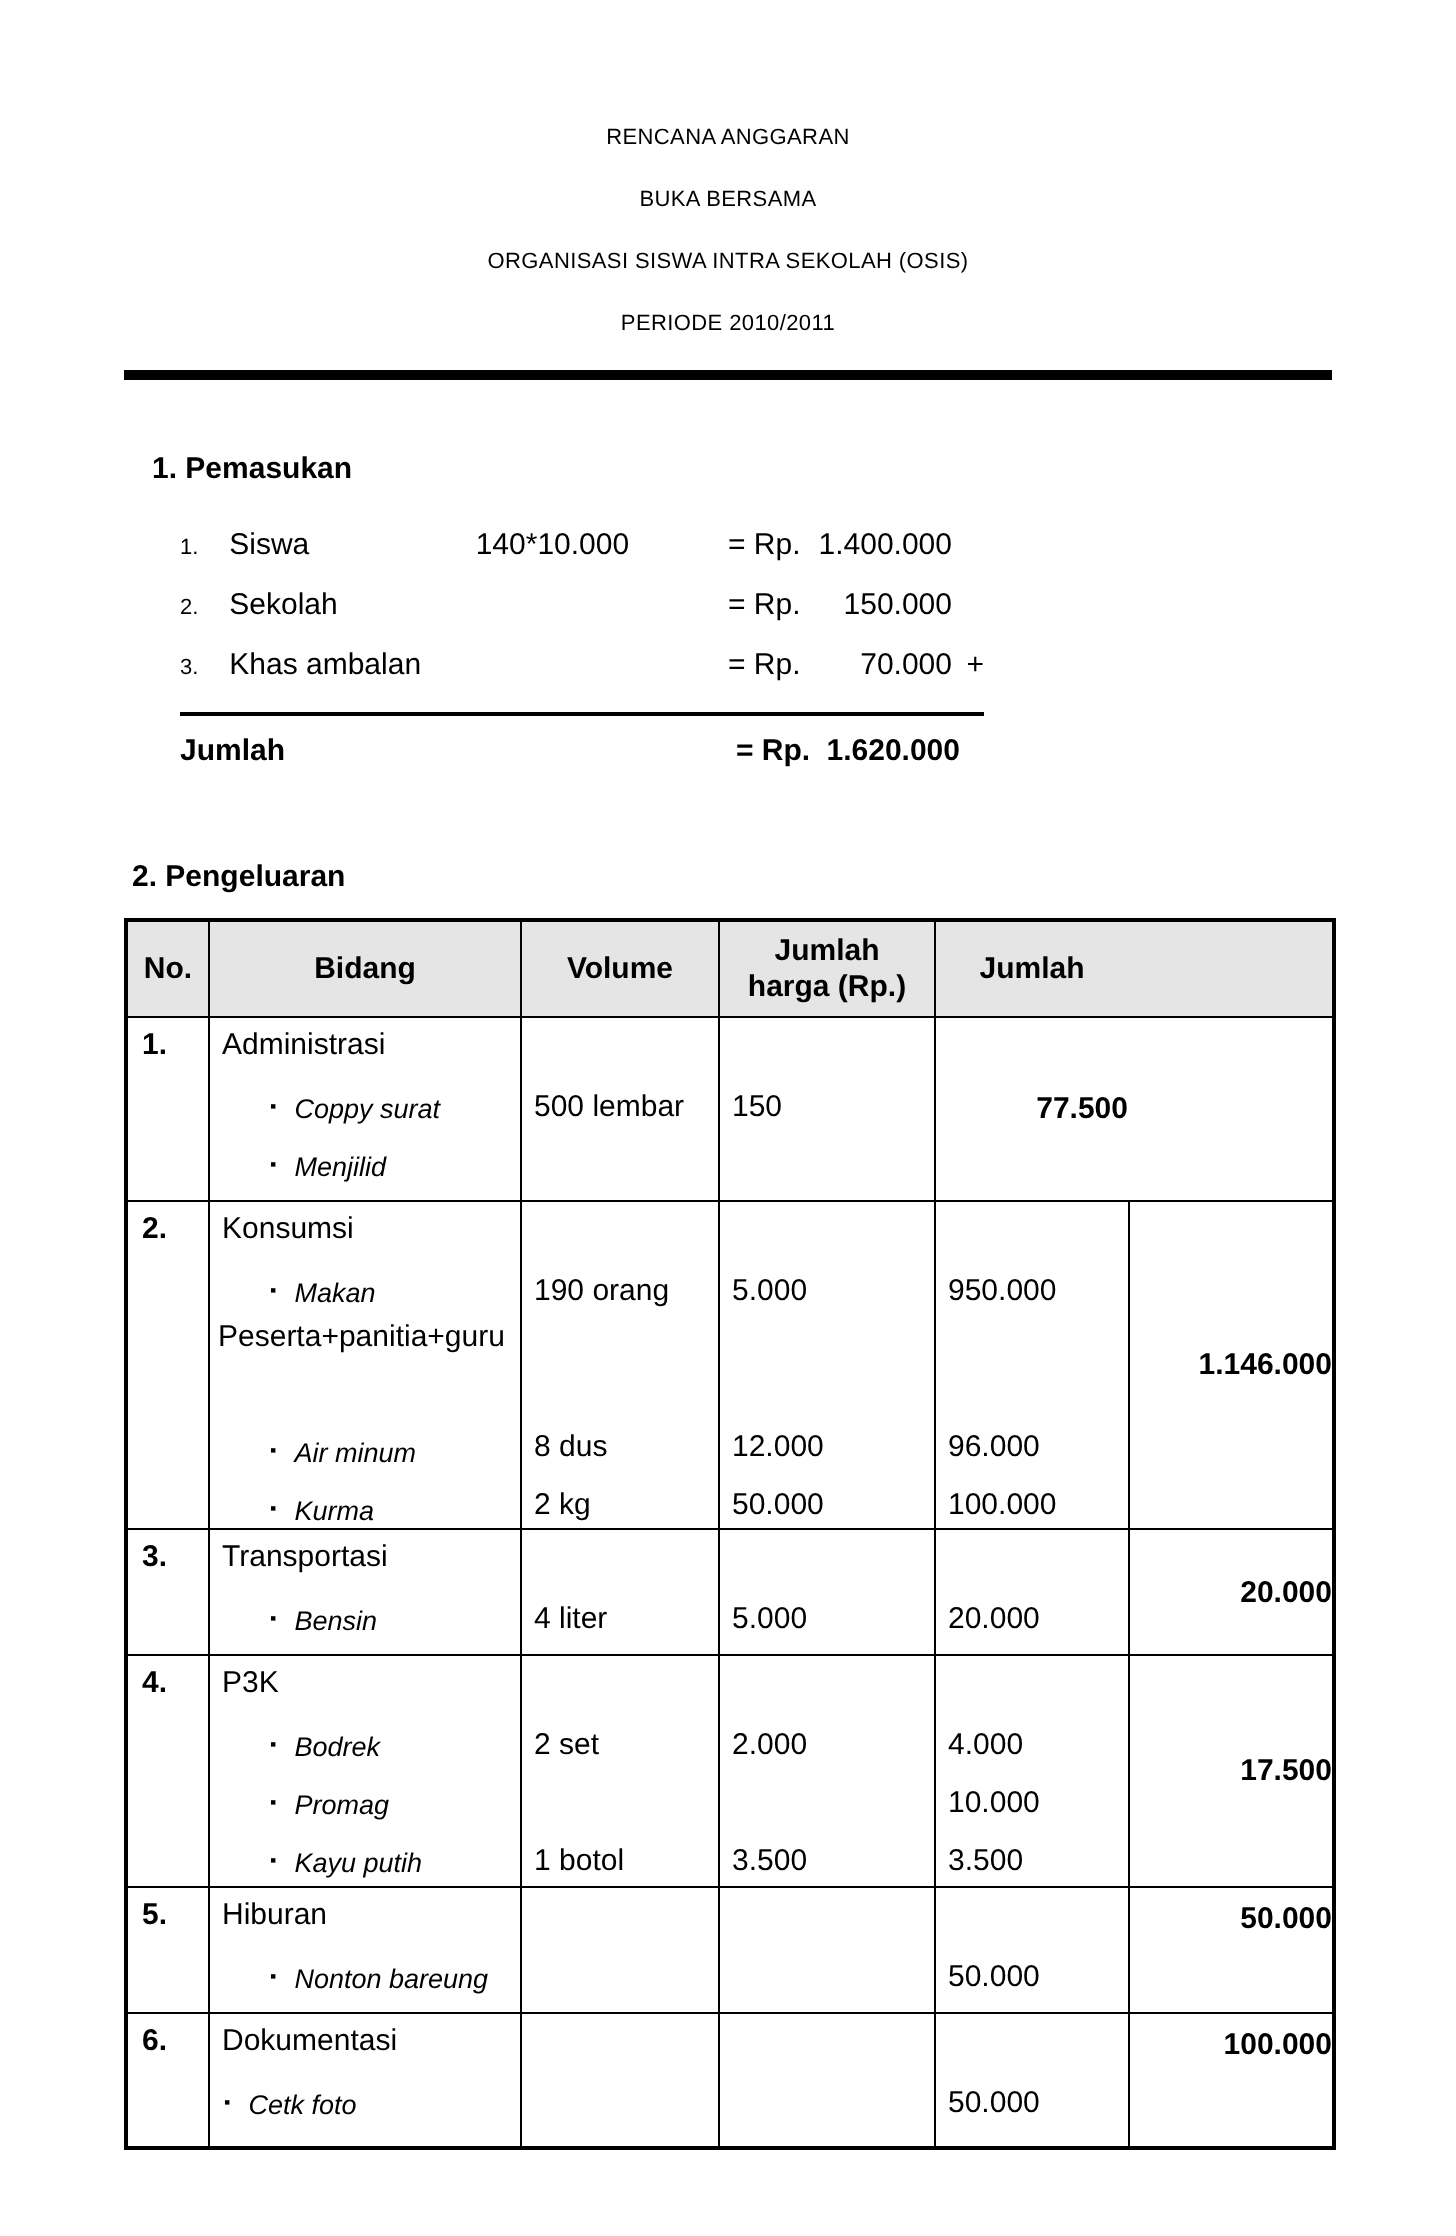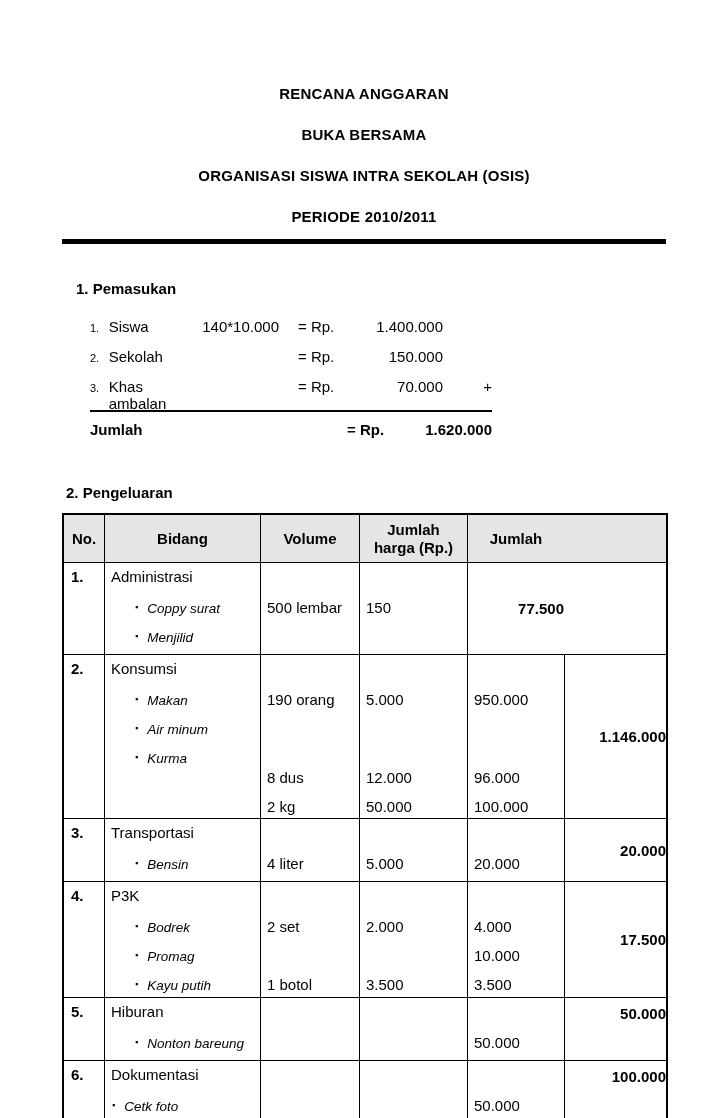--- a/index.html
+++ b/index.html
@@ -2,30 +2,30 @@
 <html><head>
 <meta charset="utf-8">
 <style>
   html,body{margin:0;padding:0;background:#ffffff;}
   .page{
     position:relative;width:728px;height:1118px;background:#fff;
     font-family:"Liberation Sans","DejaVu Sans",sans-serif;color:#000;overflow:hidden;
   }
   
   .title-block{padding-top:61px;text-align:center;}
-  .title-line{font-size:15px;font-weight:bold;line-height:17px;margin-bottom:14px;letter-spacing:.2px;margin-top:24px;}
+  .title-line{font-size:11px;font-weight:normal;line-height:17px;margin-bottom:14px;letter-spacing:.2px;}
   .thick-rule{margin-left:62px;width:604px;height:5px;background:#000;}
   
   .sec-heading{margin:36px 0 0 76px;font-size:15px;font-weight:bold;}
   .income-list{margin:21px 0 0 90px;width:402px;}
   .inc-row{display:flex;align-items:baseline;height:30px;font-size:15px;}
   .inc-no{width:25px;font-size:11px;}
   .inc-label{width:125px;}
   .inc-calc{width:128px;}
-  .inc-val{display:flex;align-items:center;gap:33px;}
+  .inc-val{display:flex;align-items:center;}
   .pfx{width:44px;}
   .amt{width:68px;text-align:right;}
   .sfx{width:16px;text-align:right;}
   .sum-line{border-bottom:2px solid #000;width:402px;margin:2px 0 0 0;}
   .inc-total{display:flex;align-items:baseline;margin-top:9px;font-size:15px;font-weight:bold;}
   .tot-label{width:278px;}
   
   .h-pengeluaran{margin:46px 0 12px 66px;}
   .btable{margin-left:62px;width:606px;border:2px solid #000;box-sizing:border-box;}
   .trow{display:grid;grid-template-columns:40px 156px 99px 108px 97px 1fr;}
@@ -151,20 +151,21 @@
         </div>
       </div>
       <div class="trow r1">
         <div class="cell c-no">2.</div>
         <div class="cell c-bidang">
           <div class="btitle">Konsumsi</div>
           <div class="slot bline">
             <div class="bullet">▪</div>
             <div class="itx">Makan</div>
           </div>
+          <div class="slot tall plain">Peserta+panitia+guru</div>
           <div class="slot bline">
             <div class="bullet">▪</div>
             <div class="itx">Air minum</div>
           </div>
           <div class="slot bline">
             <div class="bullet">▪</div>
             <div class="itx">Kurma</div>
           </div>
         </div>
         <div class="cell c-volume">

